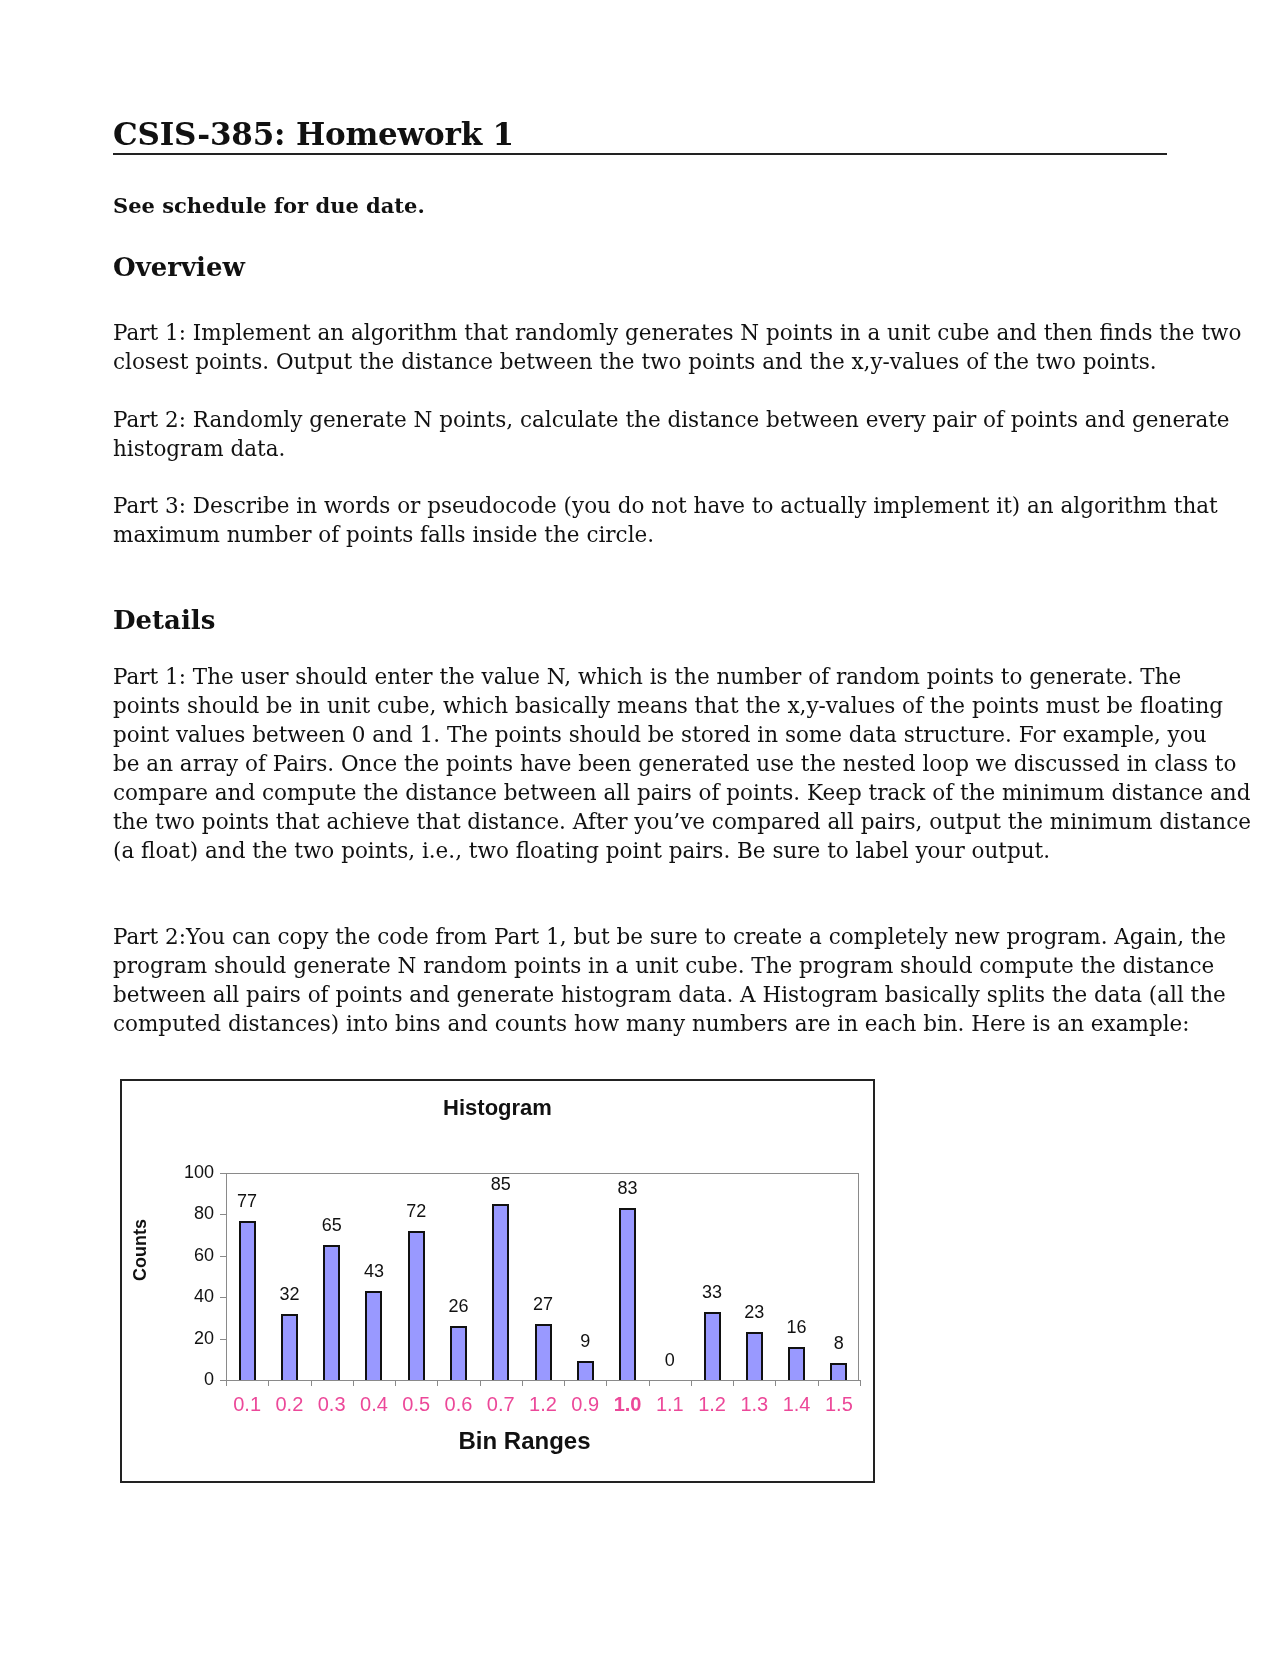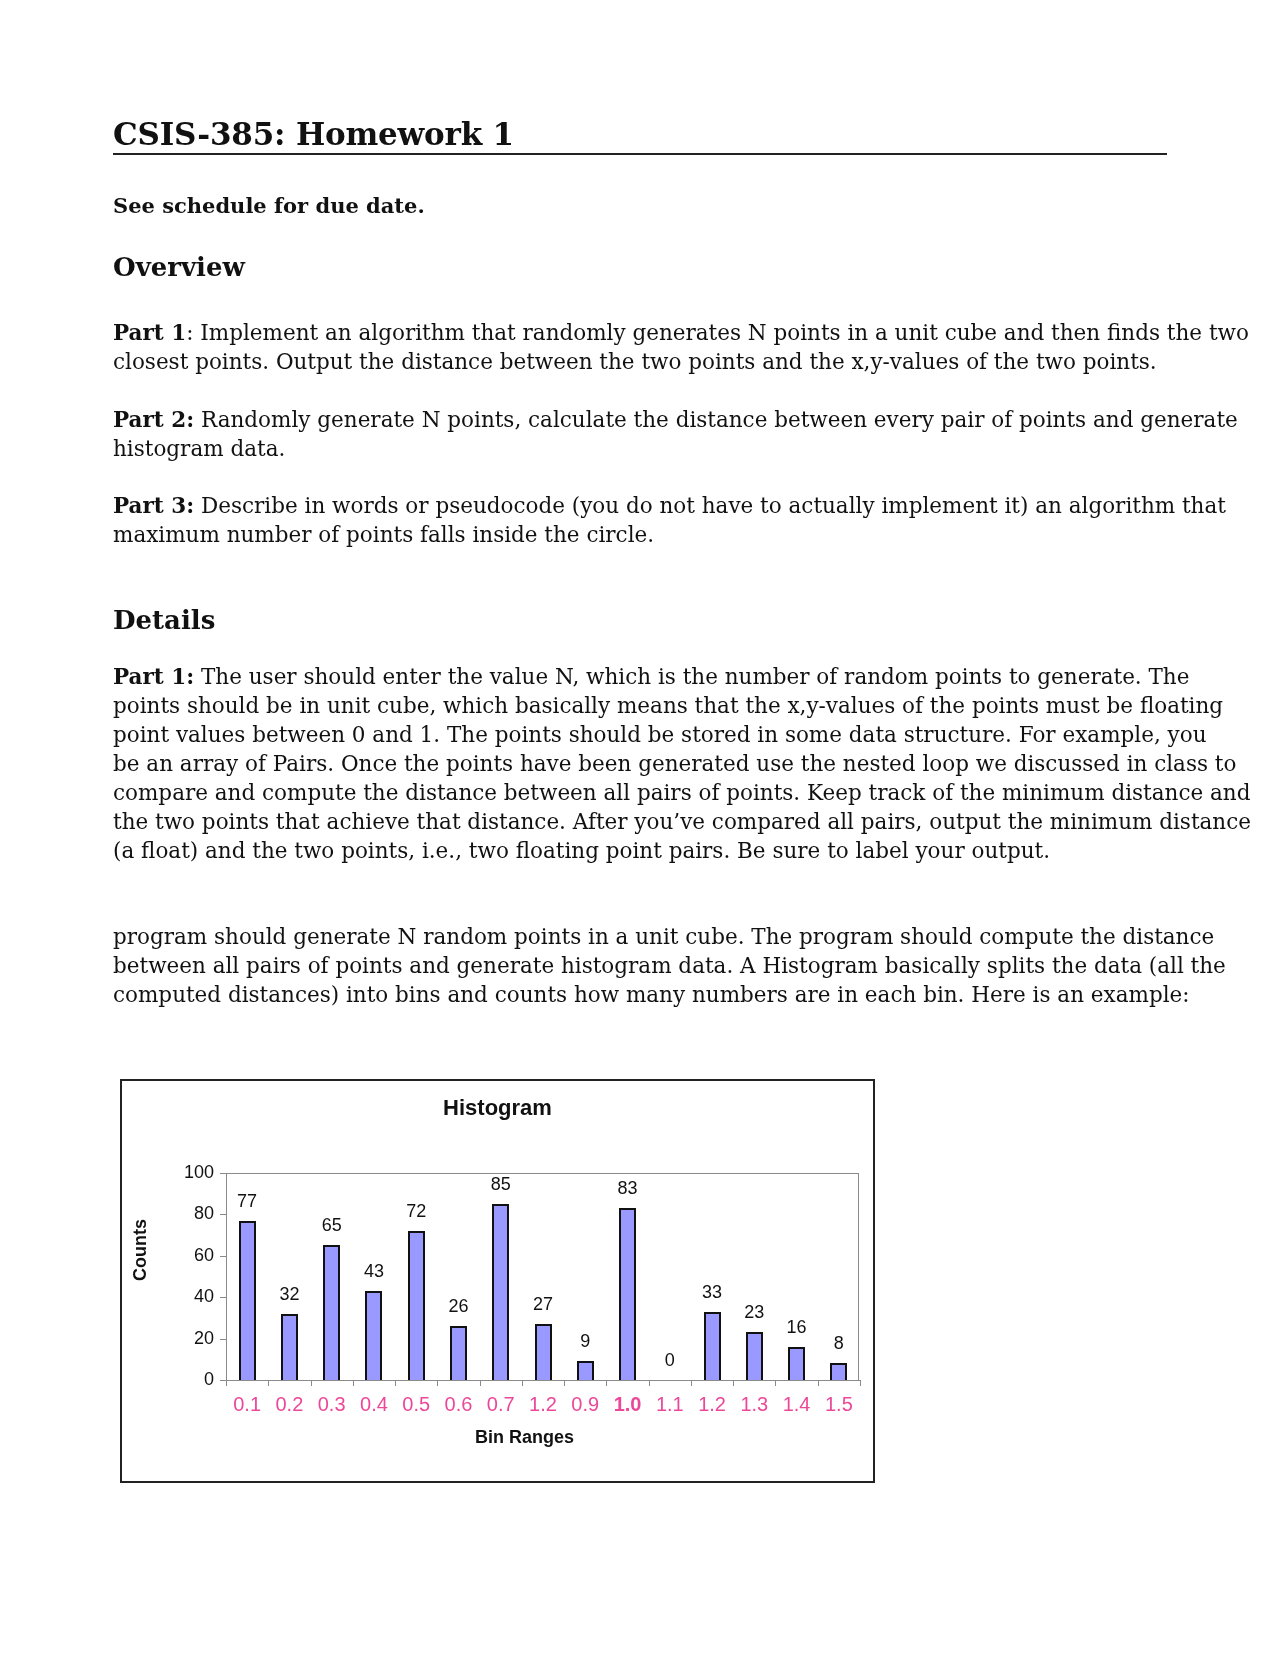--- a/index.html
+++ b/index.html
@@ -6,41 +6,41 @@
   body { width: 1280px; height: 1656px; position: relative; overflow: hidden;
          font-family: "DejaVu Serif", "Liberation Serif", serif; color: #111; }
   .page { position: absolute; left: 0; top: 0; width: 1280px; height: 1656px; }
   .title { position: absolute; left: 113px; top: 116px; font-size: 31px; font-weight: bold;
            letter-spacing: -0.2px; white-space: nowrap; }
   .title-rule { position: absolute; left: 113px; top: 153px; width: 1054px; height: 2px; background: #222; }
   .due { position: absolute; left: 113px; top: 193px; font-size: 21px; font-weight: bold; white-space: nowrap; }
   .h2 { position: absolute; left: 113px; font-size: 26px; font-weight: bold; white-space: nowrap; }
   .para { position: absolute; left: 113px; width: 1080px; font-size: 21.5px; line-height: 29px; }
   .para .line { display: block; white-space: nowrap; }
-  .para b { font-weight: bold; margin-top: 24px; }
+  .para b { font-weight: normal; margin-top: 24px; }
   
   .chart-frame { position: absolute; left: 120px; top: 1079px; width: 755px; height: 404px;
                  border: 2px solid #222; box-sizing: border-box; background: #fff;
                  font-family: "Liberation Sans", "DejaVu Sans", sans-serif; }
   .chart-title { position: absolute; left: 0; width: 100%; top: 14px; text-align: center;
                  font-size: 22px; font-weight: bold; color: #111; }
   .plot { position: absolute; left: 104px; top: 92px; width: 633px; height: 207px;
           border: 1px solid #8a8a8a; border-left: none; border-bottom: none; box-sizing: border-box; }
   .y-axis { position: absolute; left: 104px; top: 92px; width: 1px; height: 208px; background: #8a8a8a; }
   .x-axis { position: absolute; left: 104px; top: 299px; width: 634px; height: 1px; background: #8a8a8a; }
   .ytick { position: absolute; left: 98px; width: 6px; height: 1px; background: #8a8a8a; }
   .ylabel { position: absolute; left: 40px; width: 52px; text-align: right; font-size: 18px; color: #111; }
   .xtick { position: absolute; top: 299px; width: 1px; height: 6px; background: #8a8a8a; }
   .xlabel { position: absolute; top: 312px; width: 42px; text-align: center; font-size: 20px; color: #ec4899; }
   .bar { position: absolute; width: 17px; background: #9999ff; border: 2px solid #111; box-sizing: border-box; border-bottom: none; }
   .vlabel { position: absolute; width: 40px; text-align: center; font-size: 18px; color: #111; }
   .axis-title-y { position: absolute; left: 8px; top: 200px; transform: rotate(-90deg); transform-origin: left top;
                   font-size: 18px; font-weight: bold; color: #111; white-space: nowrap; }
   .axis-title-x { position: absolute; left: 0; width: 100%; top: 346px; text-align: center; padding-left: 54px; box-sizing: border-box;
-                  font-size: 18px; font-weight: bold; color: #111; }
+                  font-size: 24px; font-weight: bold; color: #111; }
 </style>
 </head>
 <body>
 
 <div class="page">
 
   <div class="title">CSIS-385: Homework 1</div>
   <div class="title-rule"></div>
 
   <div class="due">See schedule for due date.</div>
@@ -68,20 +68,21 @@
     <span class="line"><b>Part 1:</b><span> The user should enter the value N, which is the number of random points to generate.  The</span></span>
     <span class="line">points should be in unit cube, which basically means that the x,y-values of the points must be floating</span>
     <span class="line">point values between 0 and 1. The points should be stored in some data structure.  For example, you</span>
     <span class="line">be an array of Pairs.  Once the points have been generated use the nested loop we discussed in class to</span>
     <span class="line">compare and compute the distance between all pairs of points.  Keep track of the minimum distance and</span>
     <span class="line">the two points that achieve that distance.  After you’ve compared all pairs, output the minimum distance</span>
     <span class="line">(a float) and the two points, i.e., two floating point pairs.  Be sure to label your output.</span>
   </div>
 
   <div class="para" style="top:922px;">
+    <span class="line"><b>Part 2:</b><span>You can copy the code from Part 1, but be sure to create a completely new program.  Again, the</span></span>
     <span class="line">program should generate N random points in a unit cube.  The program should compute the distance</span>
     <span class="line">between all pairs of points and generate histogram data. A Histogram basically splits the data (all the</span>
     <span class="line">computed distances) into bins and counts how many numbers are in each bin.  Here is an example:</span>
   </div>
 
   <div class="chart-frame" id="chart">
     <div class="chart-title">Histogram</div>
     <div class="axis-title-y">Counts</div>
     <div class="plot"></div>
     <div class="y-axis"></div>

